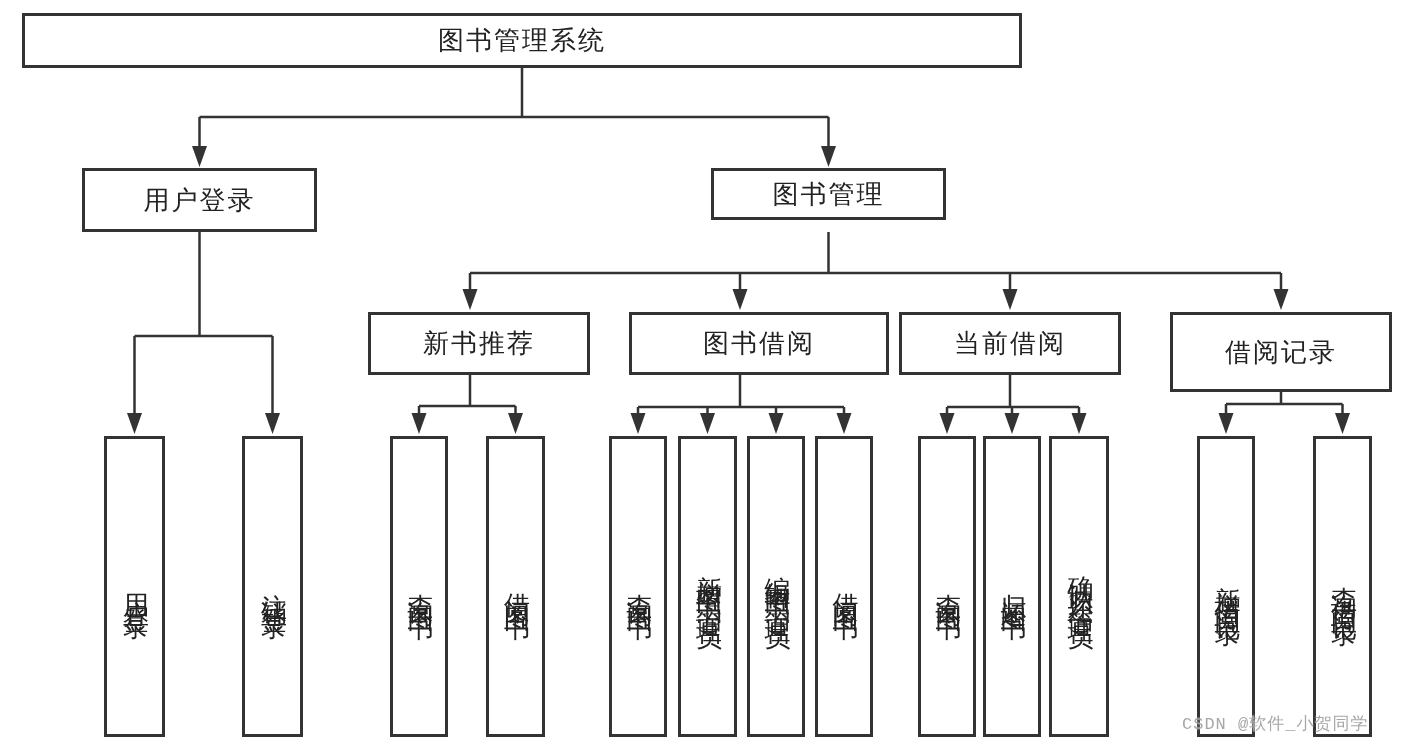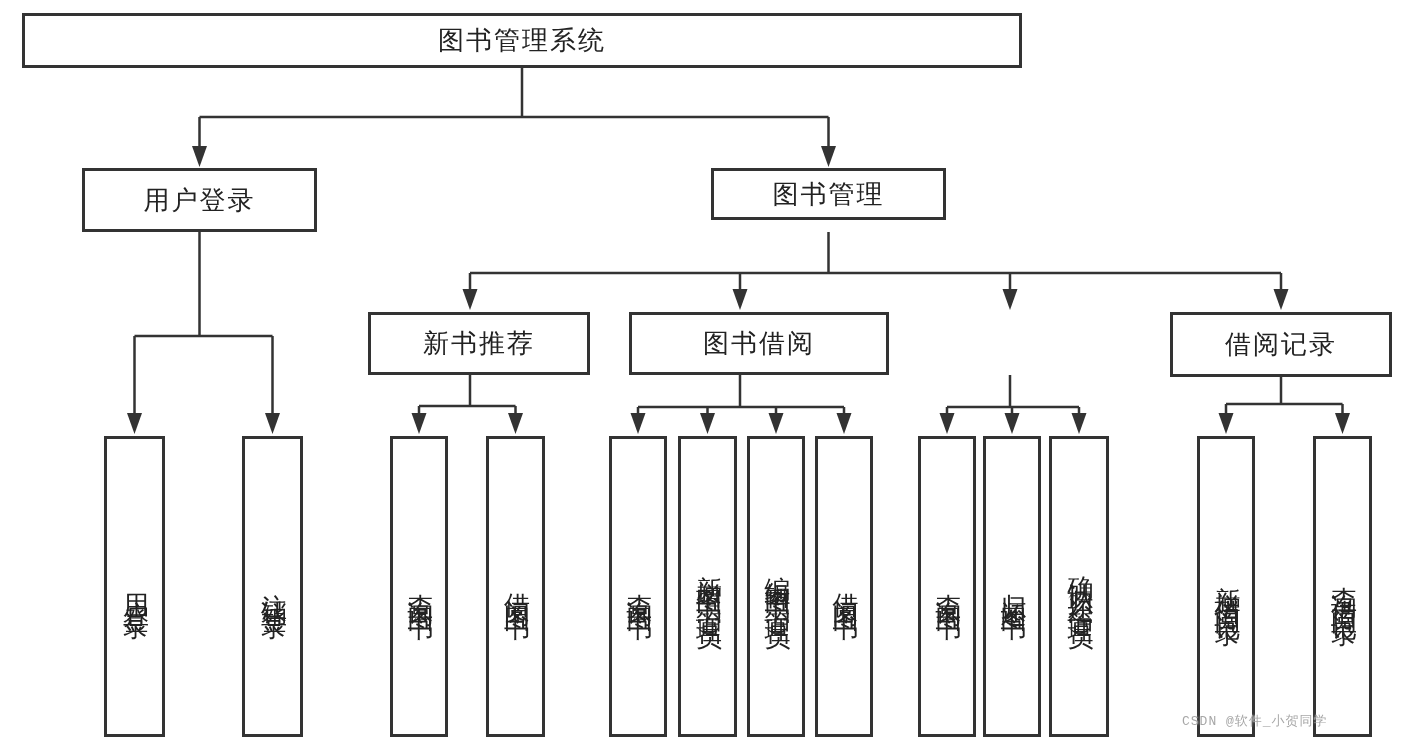--- a/index.html
+++ b/index.html
@@ -49,21 +49,21 @@
     writing-mode: vertical-lr;
     text-orientation: mixed;
     letter-spacing: 7px;
     line-height: 1;
     white-space: normal;
   }
   .watermark {
     position: absolute;
     left: 1182px;
     top: 712px;
-    font-size: 13px;
+    font-size: 17px;
     color: rgba(150, 150, 150, 0.85);
     text-shadow: 0 0 2px #ffffff;
     letter-spacing: 1px;
     z-index: 5;
   }
 </style>
 </head>
 <body>
 
 <div class="canvas">
@@ -114,22 +114,23 @@
   <div class="box" style="left:22px; top:13px; width:1000px; height:55px;">图书管理系统</div>
 
   <div class="box" style="left:82px; top:168px; width:235px; height:64px;">用户登录</div>
 
   <div class="box" style="left:711px; top:168px; width:235px; height:52px;">图书管理</div>
 
   <div class="box" style="left:359px; top:312px; width:222px; height:63px;margin-left:9px;">新书推荐</div>
 
   <div class="box" style="left:629px; top:312px; width:260px; height:63px;">图书借阅</div>
 
+  <div class="box" style="left:899px; top:312px; width:222px; height:63px;">当前借阅</div>
 
-  <div class="box" style="left:1170px; top:312px; width:222px; height:65px;">借阅记录</div>
+  <div class="box" style="left:1170px; top:312px; width:222px; height:80px;">借阅记录</div>
 
   <div class="box vert" style="left:104px; top:436px; width:61px; height:301px;">用户登录</div>
 
   <div class="box vert" style="left:242px; top:436px; width:61px; height:301px;">注销登录</div>
 
   <div class="box vert" style="left:390px; top:436px; width:58px; height:301px;">查询图书</div>
 
   <div class="box vert" style="left:486px; top:436px; width:59px; height:301px;">借阅图书</div>
 
   <div class="box vert" style="left:609px; top:436px; width:58px; height:301px;">查询图书</div>

